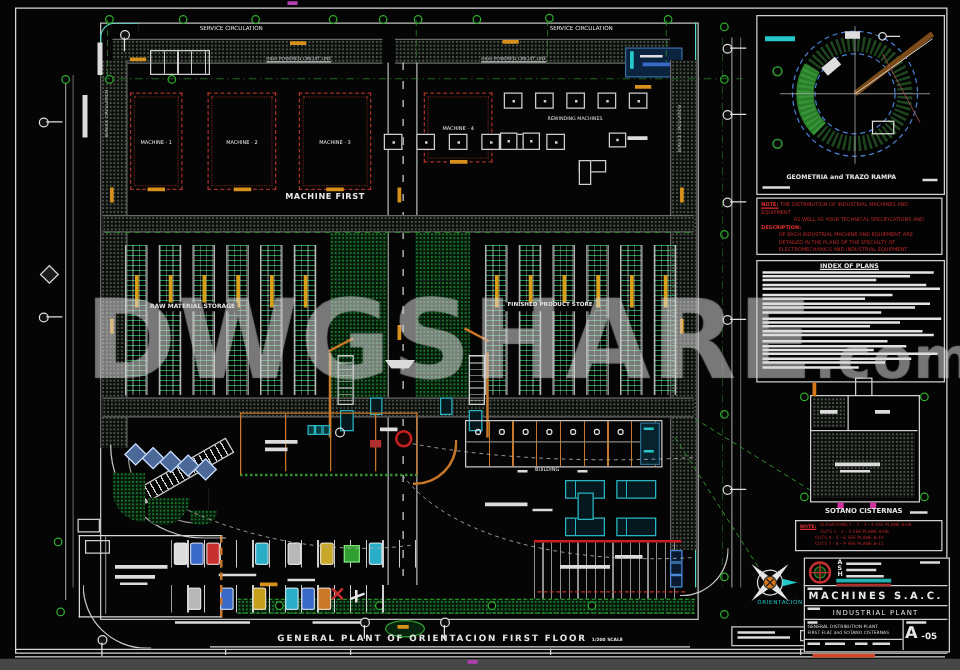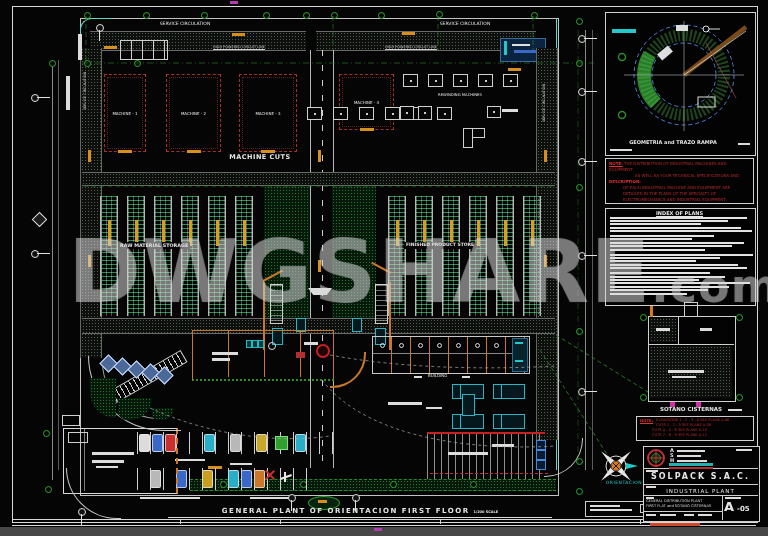--- a/index.html
+++ b/index.html
@@ -87,21 +87,21 @@
       <span class="tick"></span>
     </div>
   <div class="mach" style="left:239px;top:74px;width:56px;height:76px">
       <span class="mlab">MACHINE - 3</span>
       <span class="tick"></span>
     </div>
   <div class="mach" style="left:339px;top:74px;width:53px;height:54px">
       <span class="mlab">MACHINE - 4</span>
       <span class="tick"></span>
     </div>
-  <div class="t c" style="left:200px;top:154px;width:120px;font-size:6.5px;font-weight:bold;letter-spacing:.5px">MACHINE CUTS</div>
+  <div class="t c" style="left:200px;top:154px;width:120px;font-size:6.5px;font-weight:bold;letter-spacing:.5px">MACHINE FIRST</div>
 
   <div class="sq" style="left:403px;top:74px"></div>
   <div class="sq" style="left:428px;top:74px"></div>
   <div class="sq" style="left:453px;top:74px"></div>
   <div class="sq" style="left:478px;top:74px"></div>
   <div class="sq" style="left:503px;top:74px"></div>
   <div class="t c" style="left:425px;top:93px;width:70px;font-size:3.8px">REWINDING MACHINES</div>
   <div class="sq" style="left:307px;top:107px"></div>
   <div class="sq" style="left:333px;top:107px"></div>
   <div class="sq" style="left:359px;top:107px"></div>
@@ -427,21 +427,21 @@
   <div class="t" style="left:670px;top:448px;font-size:5px;font-weight:bold">A</div>
   <div class="bar" style="left:677px;top:450px;width:28px;height:1.5px"></div>
   <div class="t" style="left:670px;top:453px;font-size:5px;font-weight:bold">S</div>
   <div class="bar" style="left:677px;top:455px;width:24px;height:1.5px"></div>
   <div class="t" style="left:670px;top:458px;font-size:5px;font-weight:bold">H</div>
   <div class="bar" style="left:677px;top:460px;width:30px;height:1.5px"></div>
   <div class="abs" style="left:669px;top:463px;width:44px;height:3px;background:#20b0b0"></div>
   <div class="abs" style="left:669px;top:466.5px;width:44px;height:2.5px;background:#b03030"></div>
   <div class="bar" style="left:736px;top:449px;width:16px;height:2px"></div>
   <div class="bar" style="left:646px;top:470px;width:12px;height:2px"></div>
-  <div class="t c" style="left:643px;top:473px;width:115px;font-size:8px;font-weight:bold;letter-spacing:2px">SOLPACK S.A.C.</div>
+  <div class="t c" style="left:643px;top:473px;width:115px;font-size:8px;font-weight:bold;letter-spacing:2px">MACHINES S.A.C.</div>
   <div class="bar" style="left:646px;top:486px;width:10px;height:2px"></div>
   <div class="t c" style="left:643px;top:487.5px;width:115px;font-size:5.5px;letter-spacing:1px">INDUSTRIAL PLANT</div>
   <div class="bar" style="left:646px;top:497px;width:8px;height:2px"></div>
   <div class="t" style="left:646px;top:500px;font-size:3.6px;color:#d8d8d8">GENERAL DISTRIBUTION PLANT</div>
   <div class="t" style="left:646px;top:505px;font-size:3.6px;color:#d8d8d8">FIRST FLAT and SOTANO CISTERNAS</div>
   <div class="abs" style="left:643px;top:511px;width:79px;height:0;border-top:1px solid #cfcfcf"></div>
   <div class="bar" style="left:646px;top:514px;width:10px;height:2px"></div>
   <div class="bar" style="left:660px;top:514px;width:16px;height:2px"></div>
   <div class="bar" style="left:684px;top:514px;width:10px;height:2px"></div>
   <div class="bar" style="left:698px;top:514px;width:14px;height:2px"></div>

